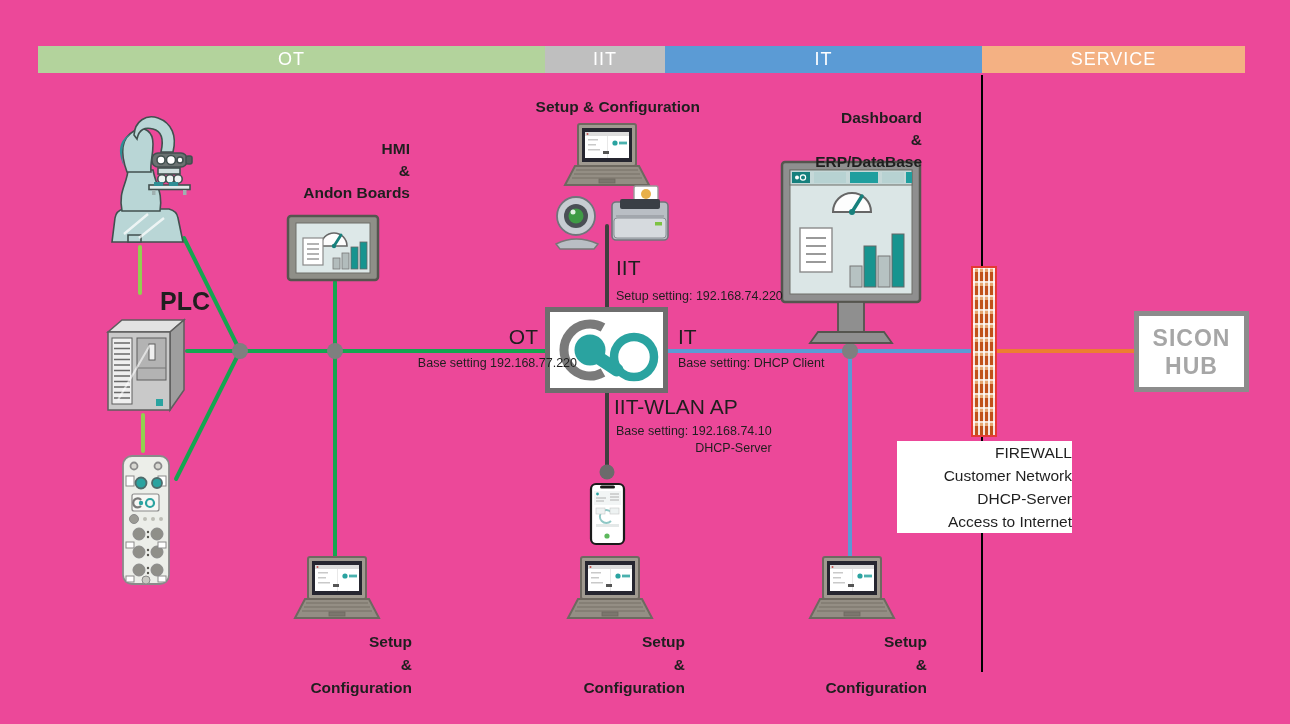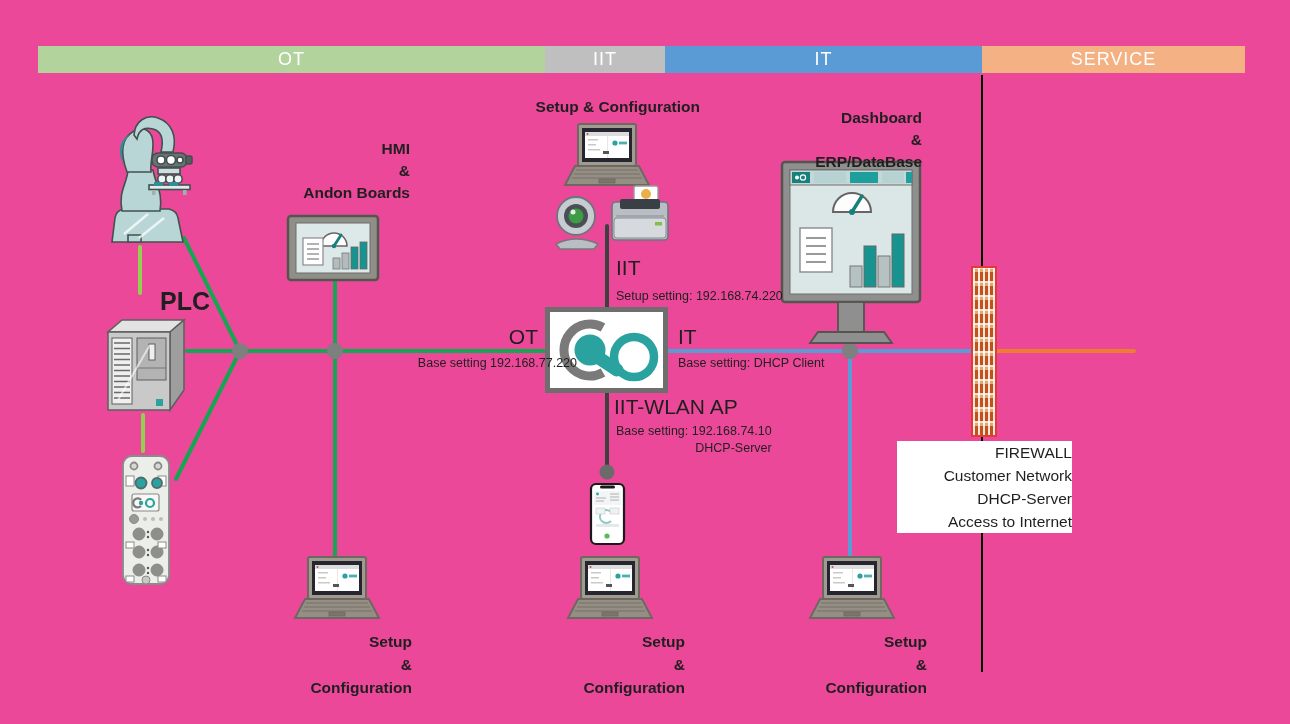--- a/index.html
+++ b/index.html
@@ -237,20 +237,22 @@
   <div class="gateway-box">
     <svg width="113" height="76" viewBox="0 0 113 76">
       <path d="M53 15.5 A26 26 0 1 0 53 60.5" fill="none" stroke="#7a7a7a" stroke-width="9"></path>
       <line x1="46" y1="44" x2="67" y2="58" stroke="#2aa3a0" stroke-width="13" stroke-linecap="round"></line>
       <circle cx="40" cy="38" r="15.5" fill="#2aa3a0"></circle>
       <circle cx="84" cy="45" r="20" fill="none" stroke="#2aa3a0" stroke-width="8.5"></circle>
     </svg>
   </div>
 
   <div class="firewall"></div>
+  <div class="hub-box">SICON
+HUB</div>
 
   <div class="lbl" style="left:60px;top:290px;width:150px;font-size:25px;">PLC</div>
   <div class="lbl" style="left:260px;top:138px;width:150px;">HMI
 &amp;
 Andon Boards</div>
   <div class="lbl" style="left:510px;top:96px;width:190px;">Setup &amp; Configuration</div>
   <div class="lbl" style="left:780px;top:88px;width:142px;margin-top:19px;">Dashboard
 &amp;
 ERP/DataBase</div>
 

